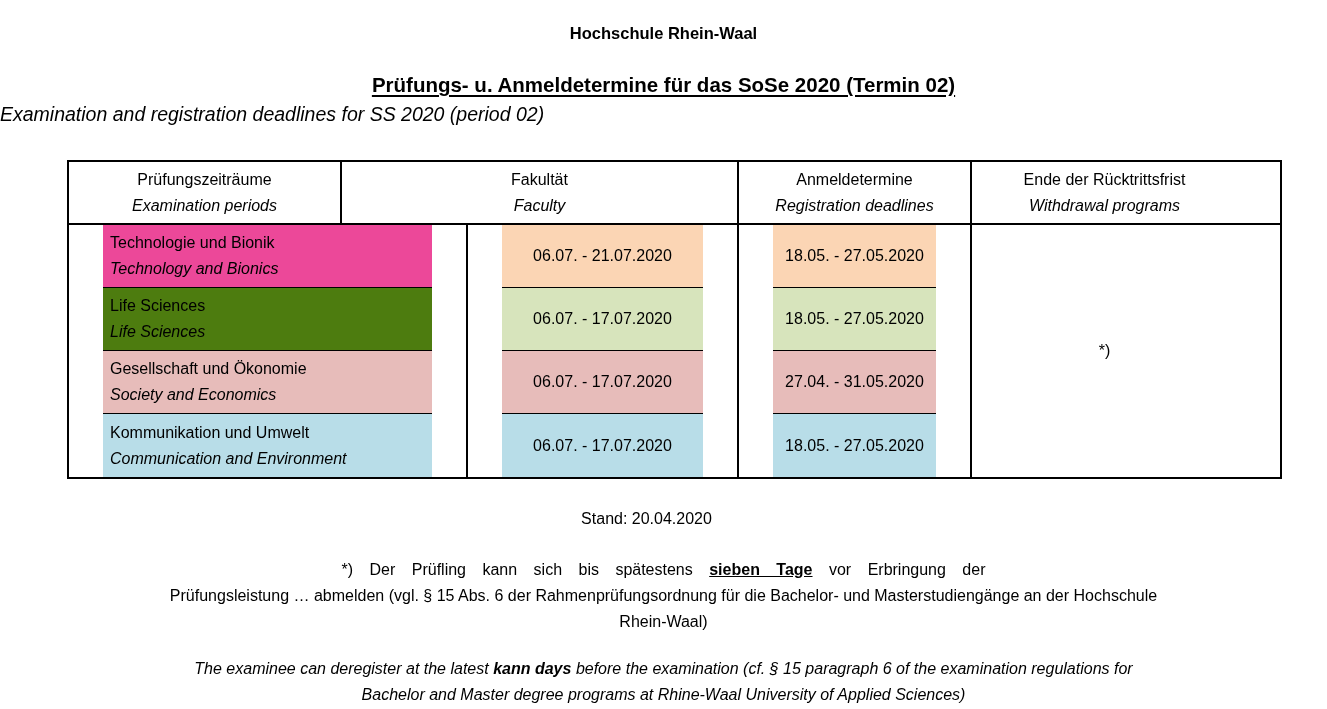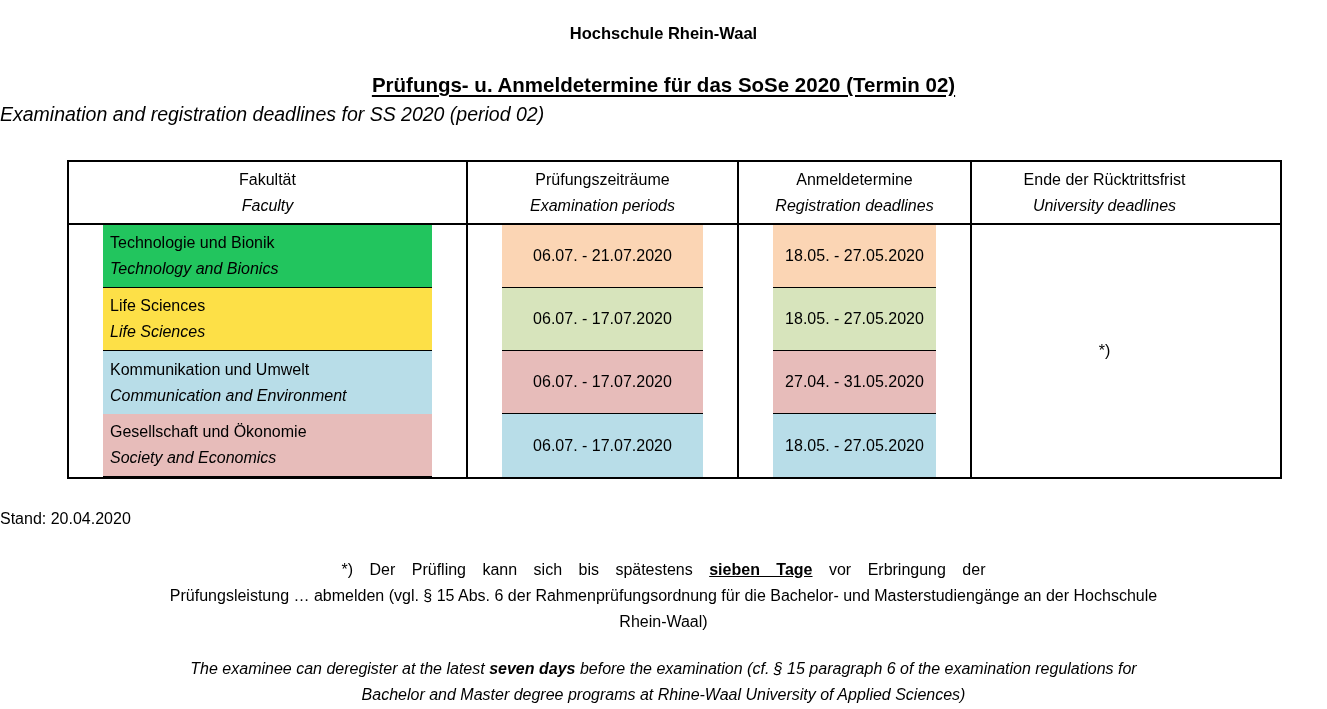--- a/index.html
+++ b/index.html
@@ -41,21 +41,21 @@
     display:flex; flex-direction:column; justify-content:center;
   }
   .block.sep { border-bottom:1px solid #000; }
   .faculty { padding-left:7px; font-size:16px; line-height:26px; text-align:left; }
   .date { align-items:center; font-size:16px; }
   .withdrawal-cell {
     height:100%; display:flex; align-items:center; justify-content:center; font-size:16px;
   }
 
   
-  .stand { text-align:left; margin:31px 34px 0 0; font-size:16px; }
+  .stand { text-align:center; margin:31px 34px 0 0; font-size:16px; }
   .fn-de { margin-top:29px; text-align:center; font-size:16px; line-height:26px; }
   .fn-de .spread { word-spacing:12px; }
   .fn-de b { font-weight:bold;text-decoration:underline; }
   .fn-en { margin-top:21px; text-align:center; font-size:16px; line-height:25.5px; font-style:italic; }
   .fn-en b { font-weight:bold; }
 </style>
 </head>
 <body>
 
 <div>
@@ -63,56 +63,56 @@
   <div class="org">Hochschule Rhein-Waal</div>
 
   <div class="title">
     <span class="underlined">Prüfungs- u. Anmeldetermine für das SoSe 2020 (Termin 02)</span>
   </div>
   <div class="subtitle">Examination and registration deadlines for SS 2020 (period 02)</div>
 
   <div class="dtable">
 
     <div class="thead">
+      <div class="th w2">
+        <div>Prüfungszeiträume</div>
+        <div class="it">Examination periods</div>
+      </div>
       <div class="th w1">
         <div>Fakultät</div>
         <div class="it">Faculty</div>
-      </div>
-      <div class="th w2">
-        <div>Prüfungszeiträume</div>
-        <div class="it">Examination periods</div>
       </div>
       <div class="th w3">
         <div>Anmeldetermine</div>
         <div class="it">Registration deadlines</div>
       </div>
       <div class="th w4">
         <div>Ende der Rücktrittsfrist</div>
-        <div class="it">University deadlines</div>
+        <div class="it">Withdrawal programs</div>
       </div>
     </div>
 
     <div class="tbody">
 
       <div class="tcol w1">
-        <div class="block faculty sep" style="background-color: #22c55e;">
+        <div class="block faculty sep" style="background-color: #ec4899;">
           <div>Technologie und Bionik</div>
           <div class="it">Technology and Bionics</div>
         </div>
-        <div class="block faculty sep" style="background-color: #fde047;">
+        <div class="block faculty sep" style="background-color: #4d7c0f;">
           <div>Life Sciences</div>
           <div class="it">Life Sciences</div>
+        </div>
+        <div class="block faculty sep" style="background-color: rgb(231, 188, 186);">
+          <div>Gesellschaft und Ökonomie</div>
+          <div class="it">Society and Economics</div>
         </div>
         <div class="block faculty" style="background-color: rgb(184, 221, 232);">
           <div>Kommunikation und Umwelt</div>
           <div class="it">Communication and Environment</div>
-        </div>
-        <div class="block faculty sep" style="background-color: rgb(231, 188, 186);">
-          <div>Gesellschaft und Ökonomie</div>
-          <div class="it">Society and Economics</div>
         </div>
       </div>
 
       <div class="tcol w2">
         <div class="block date sep" style="background-color: rgb(251, 213, 180);">06.07. - 21.07.2020</div>
         <div class="block date sep" style="background-color: rgb(215, 228, 188);">06.07. - 17.07.2020</div>
         <div class="block date sep" style="background-color: rgb(231, 188, 186);">06.07. - 17.07.2020</div>
         <div class="block date" style="background-color: rgb(184, 221, 232);">06.07. - 17.07.2020</div>
       </div>
 
@@ -132,17 +132,17 @@
 
   <div class="stand">Stand: 20.04.2020</div>
 
   <div class="fn-de">
     <div class="spread"><span>*) Der Prüfling kann sich bis spätestens</span> <b>sieben Tage</b> <span>vor Erbringung der</span></div>
     <div>Prüfungsleistung … abmelden (vgl. § 15 Abs. 6 der Rahmenprüfungsordnung für die Bachelor- und Masterstudiengänge an der Hochschule</div>
     <div>Rhein-Waal)</div>
   </div>
 
   <div class="fn-en">
-    <div><span>The examinee can deregister at the latest</span> <b>seven days</b> <span>before the examination (cf. § 15 paragraph 6 of the examination regulations for</span></div>
+    <div><span>The examinee can deregister at the latest</span> <b>kann days</b> <span>before the examination (cf. § 15 paragraph 6 of the examination regulations for</span></div>
     <div>Bachelor and Master degree programs at Rhine-Waal University of Applied Sciences)</div>
   </div>
 
 </div>
 
 </body></html>

